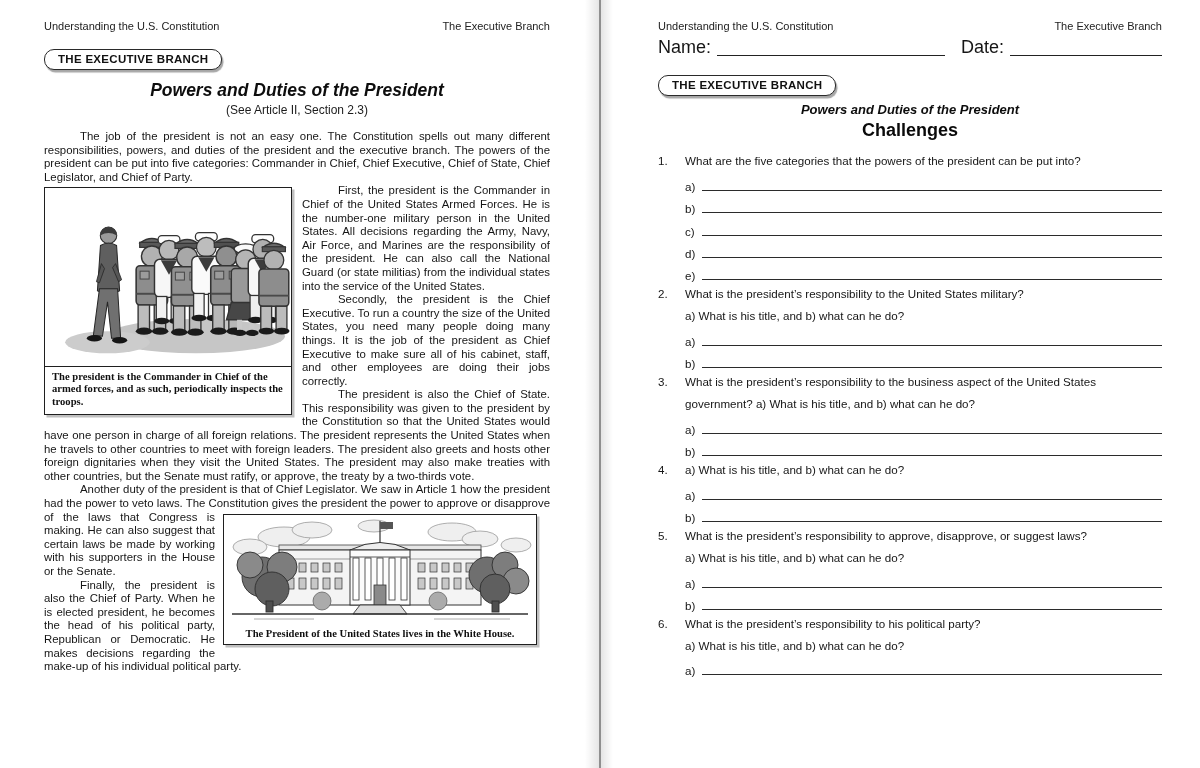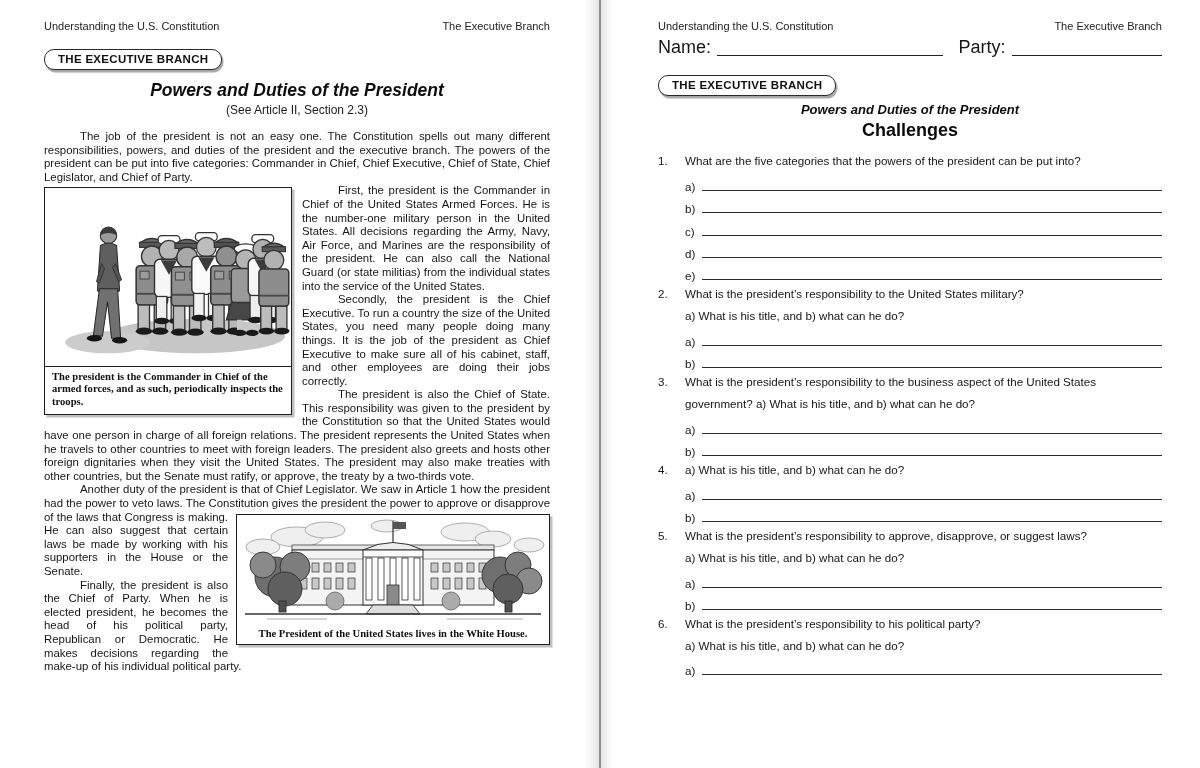--- a/index.html
+++ b/index.html
@@ -33,21 +33,21 @@
   .title-block-l{margin-top:10px;}
   .page-title-l{font-size:17.5px;font-weight:bold;font-style:italic;color:#0d0d0d;}
   .page-subtitle-l{font-size:12px;margin-top:2px;}
 
   .flow{margin-top:13px;font-size:11.4px;line-height:13.6px;text-align:justify;color:#151515;}
   .flow::after{content:"";display:block;clear:both;}
   .para{margin:0;text-indent:36px;}
 
   .figbox{background:#fff;border:1.6px solid #1f1f1f;box-shadow:2.5px 2.5px 0 rgba(0,0,0,0.25);}
   .fig-troops{float:left;width:246px;margin:3px 10px 2px 0;}
-  .fig-wh{display:block;float:right;width:312px;margin:3px 0 2px 8px;}
+  .fig-wh{display:block;float:right;width:312px;margin:3px 13px 2px 8px;}
   .figbox svg{display:block;width:100%;height:auto;}
   .figcap{display:block;font-weight:bold;font-size:10.6px;line-height:12.6px;color:#101010;text-indent:0;font-family:Liberation Serif, serif;}
   .cap-troops{border-top:1.4px solid #1f1f1f;padding:4px 7px 5px 7px;text-align:left;}
   .cap-wh{padding:3px 4px 4px 4px;text-align:center;}
 
   .pg-footer{position:absolute;bottom:22px;left:0;right:0;font-size:10.6px;color:#222;}
   .pg-footer-l{padding:0 50px 0 44px;}
   .pg-footer-r{padding:0 38px 0 58px;}
   .pgnum{position:absolute;left:50%;transform:translateX(-50%);font-size:12.5px;color:#111;}
 
@@ -308,21 +308,21 @@
   <div class="page page-right">
     <div class="inner-r">
       <div class="pg-header">
         <span>Understanding the U.S. Constitution</span>
         <span>The Executive Branch</span>
       </div>
 
       <div class="namedate">
         <span class="nd-label">Name:</span>
         <span class="writeline nameline"></span>
-        <span class="nd-label">Party:</span>
+        <span class="nd-label">Date:</span>
         <span class="writeline dateline"></span>
       </div>
 
       <div class="badge-row">
         <span class="badge">
           <span>THE EXECUTIVE BRANCH</span>
         </span>
       </div>
 
       <div class="title-block title-block-r">

